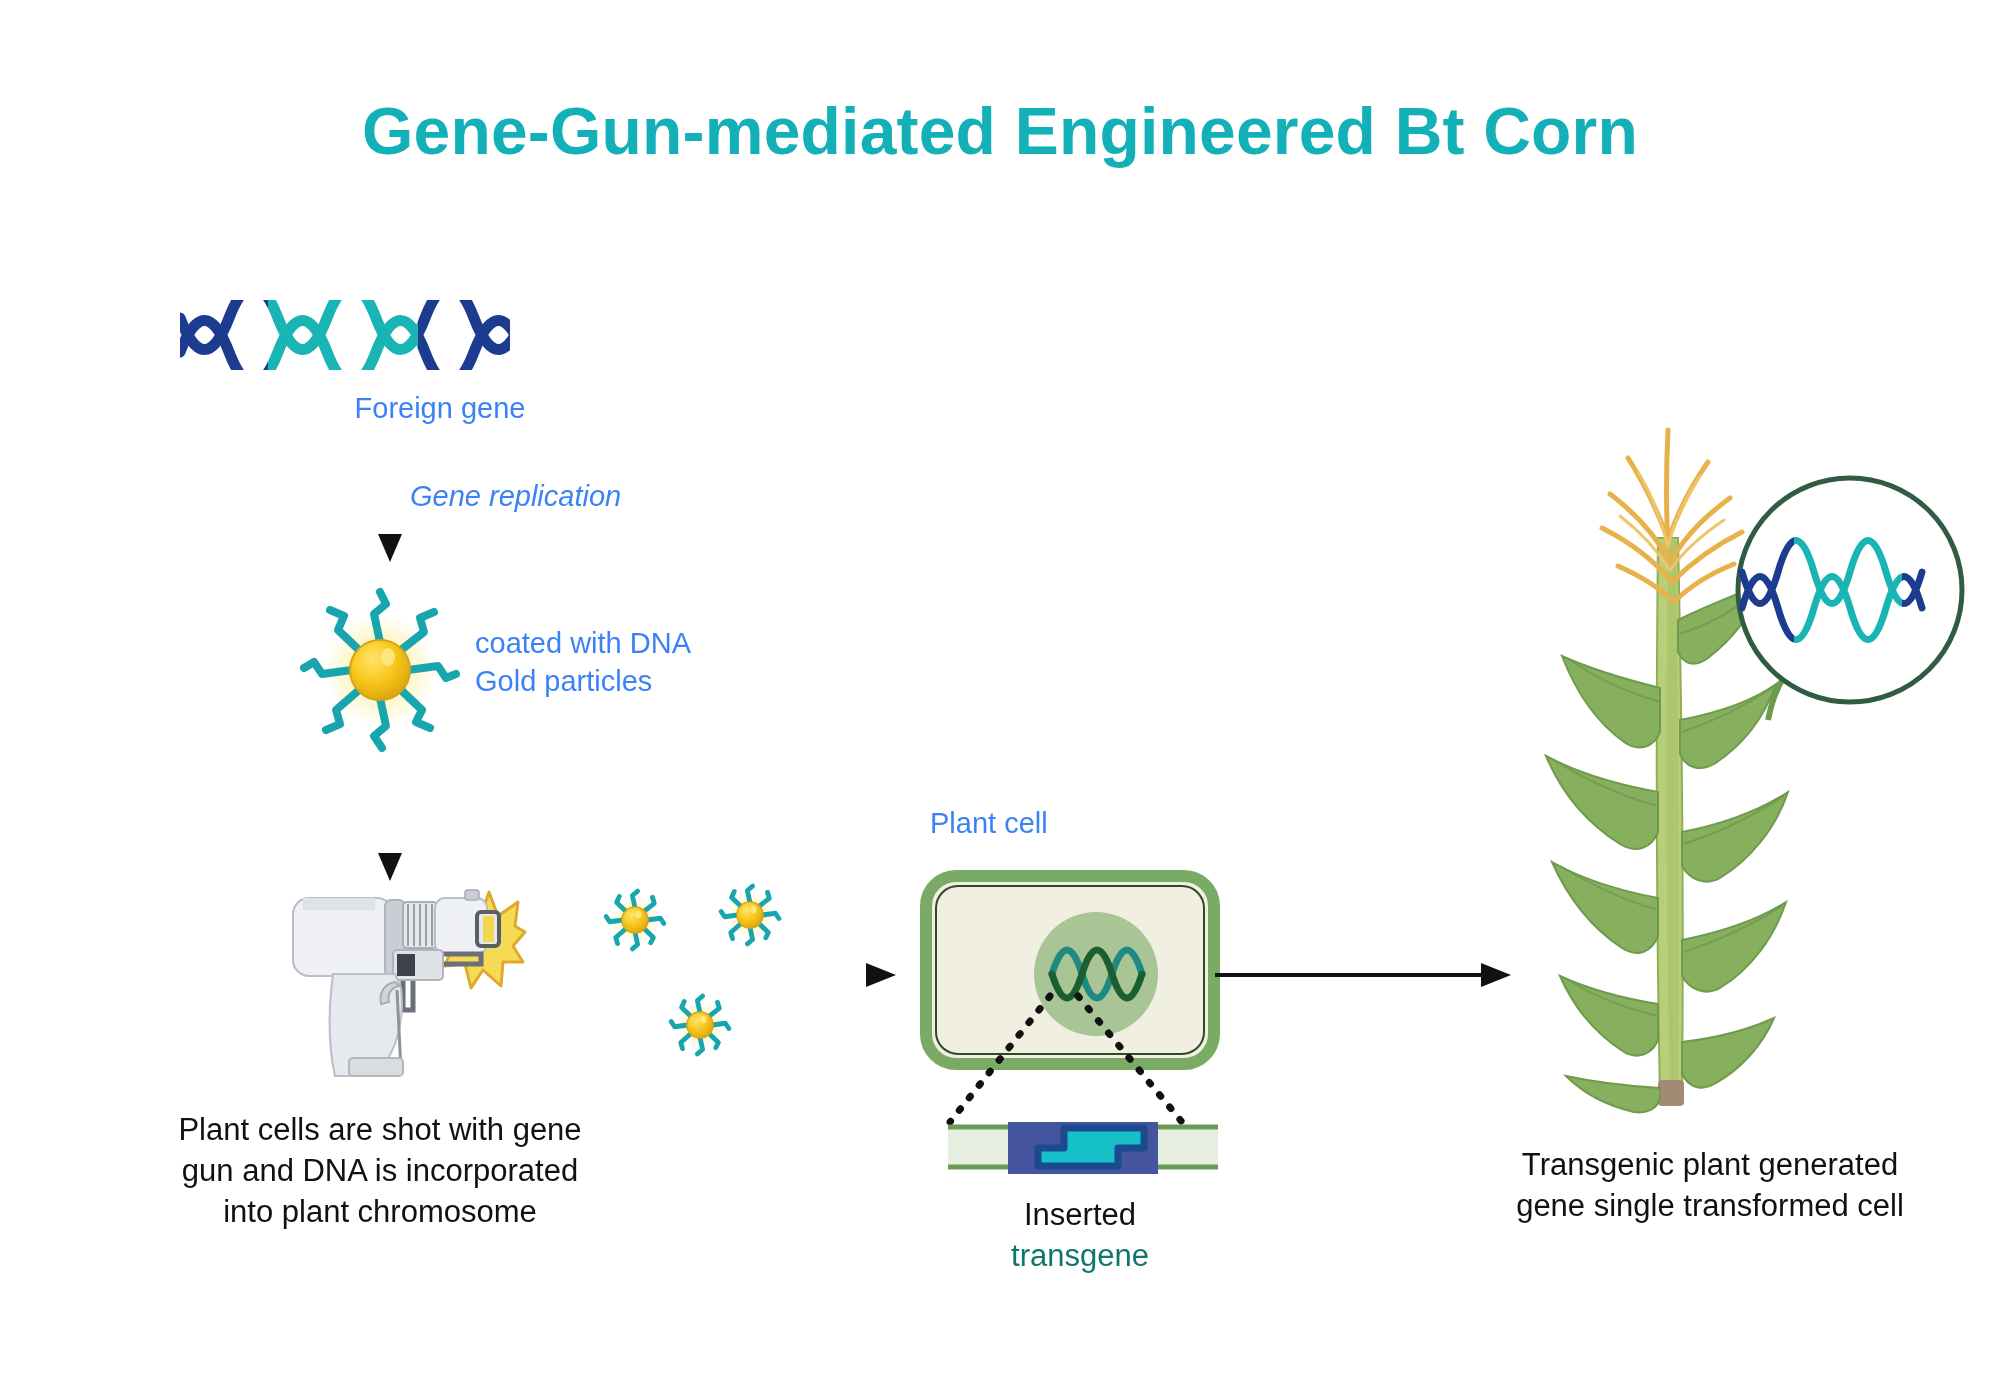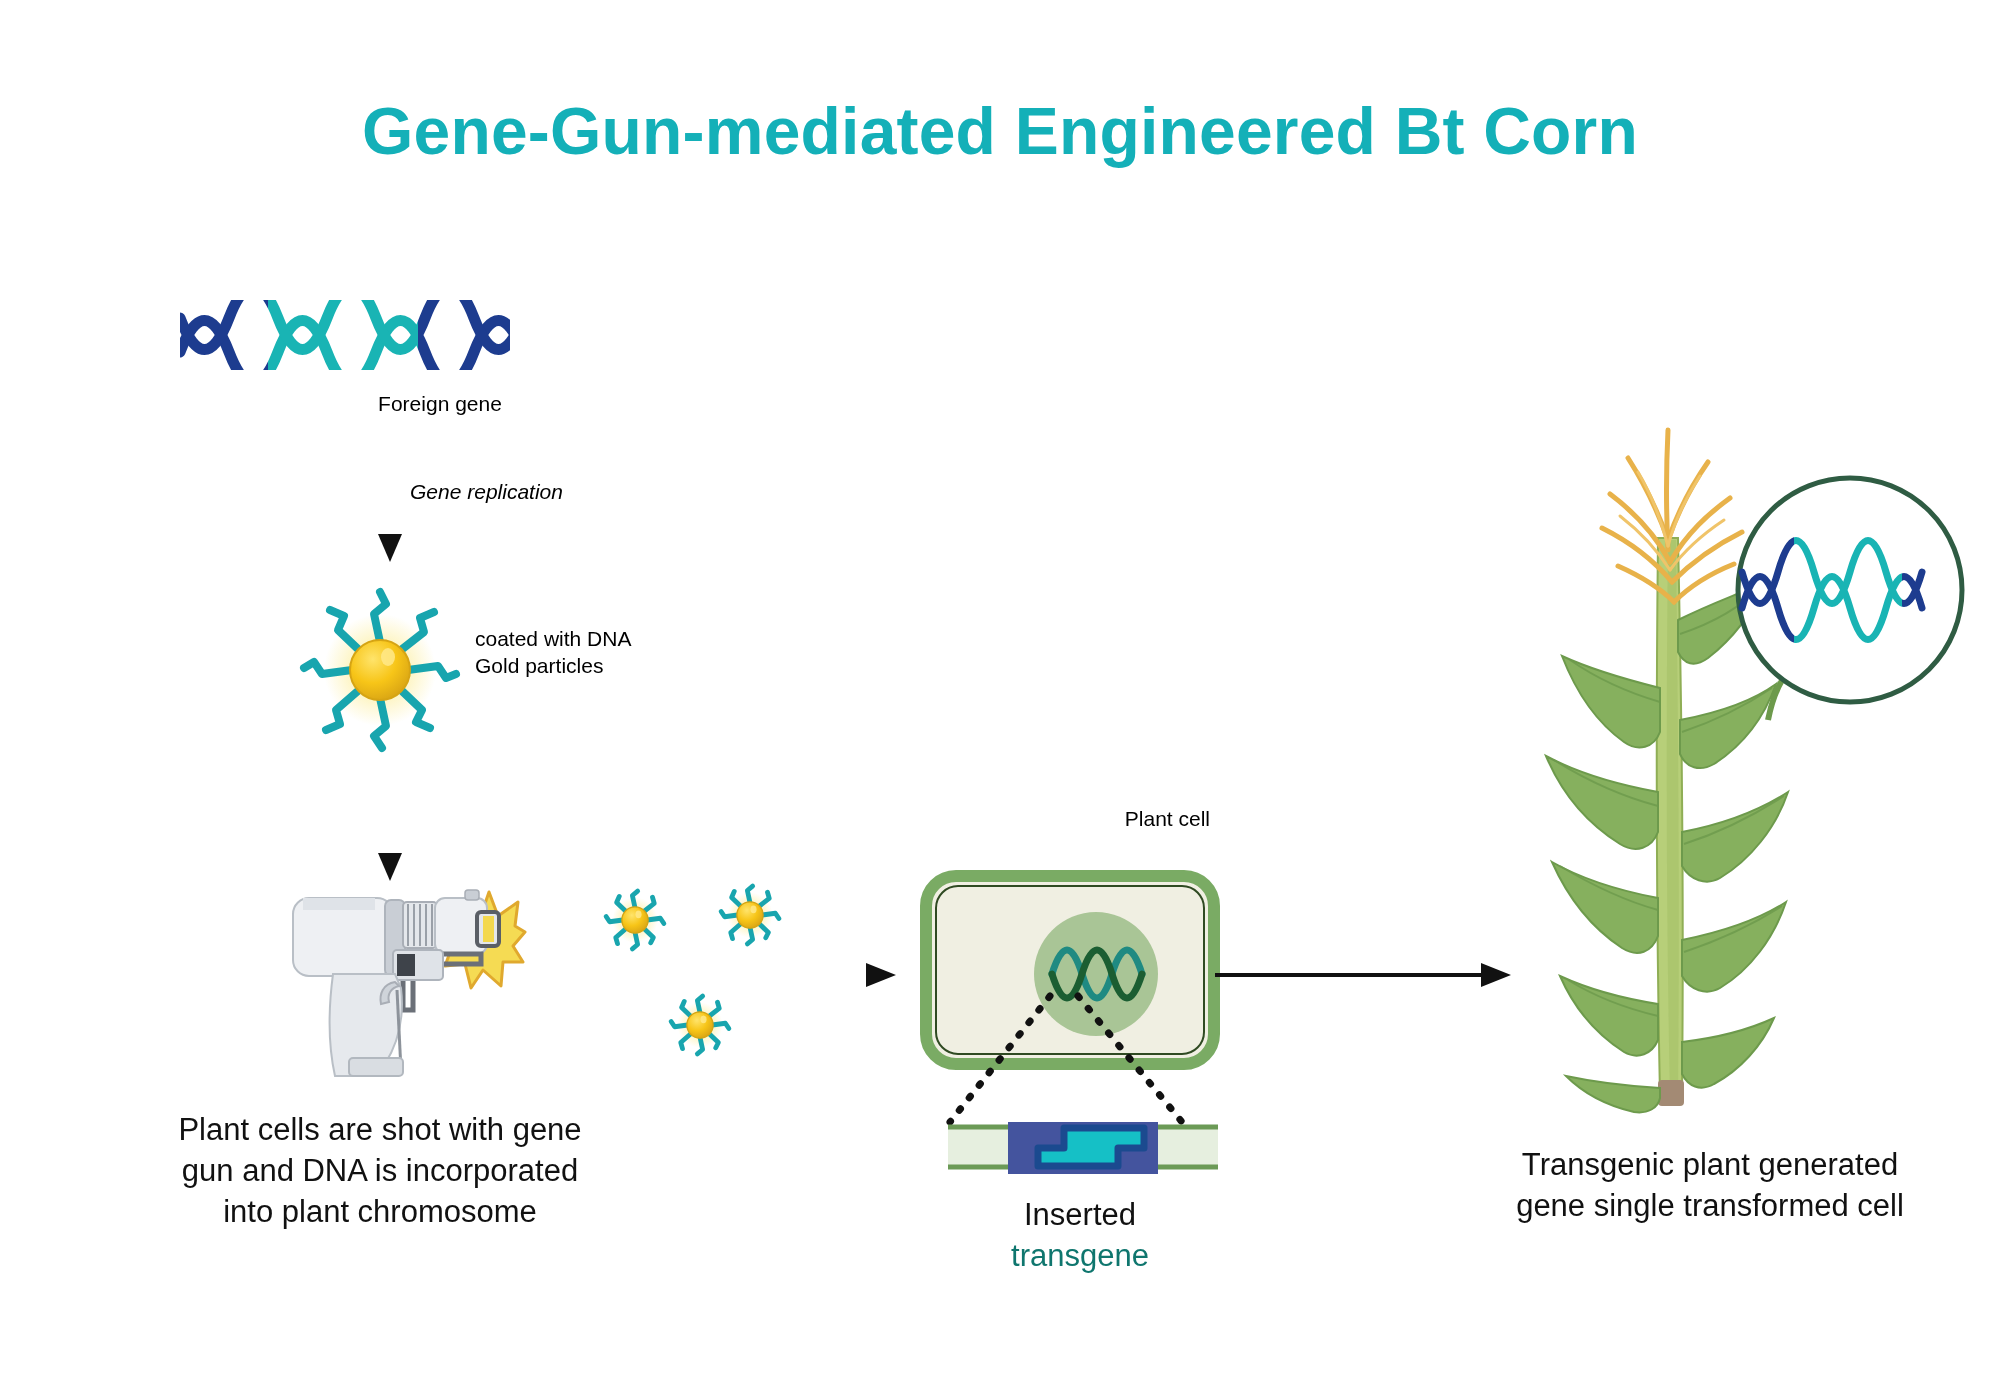--- a/index.html
+++ b/index.html
@@ -2,26 +2,26 @@
 <html><head>
 <meta charset="utf-8">
 <style>
   html,body{margin:0;padding:0;background:#ffffff;}
   body{width:2000px;height:1396px;position:relative;overflow:hidden;
        font-family:"Liberation Sans","DejaVu Sans",sans-serif;color:#1a1a1a;}
   .abs{position:absolute;}
   #title{left:0;top:95px;width:2000px;text-align:center;font-size:66px;
          font-weight:700;color:#14b0b8;letter-spacing:.2px;line-height:1.1;}
   .caption{font-size:31px;line-height:1.32;text-align:center;color:#111;}
-  .label{font-size:21px;line-height:1.3;color:#000000;}
+  .label{font-size:29px;line-height:1.3;color:#3b82f6;}
   .italic{font-style:italic;}
   #lbl-foreign{left:300px;top:390px;width:280px;text-align:center;}
   #lbl-replication{left:410px;top:478px;width:310px;text-align:left;}
   #lbl-gold{left:475px;top:625px;width:330px;text-align:left;}
-  #lbl-plantcell{left:930px;top:805px;width:280px;text-align:right;}
+  #lbl-plantcell{left:930px;top:805px;width:280px;text-align:left;}
   #cap-genegun{left:160px;top:1110px;width:440px;}
   #cap-inserted{left:930px;top:1195px;width:300px;}
   #cap-transgenic{left:1490px;top:1145px;width:440px;}
   .tg{color:#0f766e;}
   svg{display:block;overflow:visible;}
 </style>
 </head>
 <body>
 
 <div class="abs" id="title">Gene-Gun-mediated Engineered Bt Corn</div>

